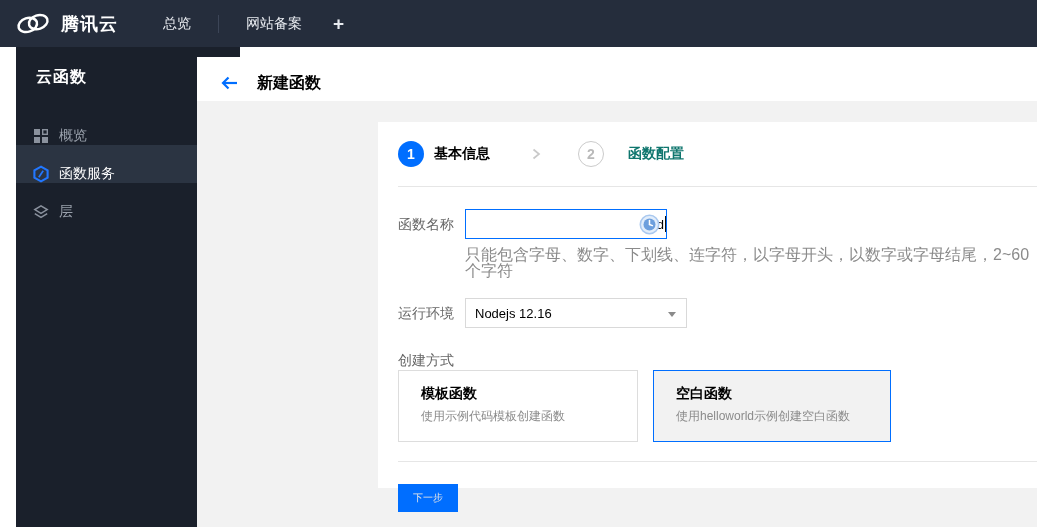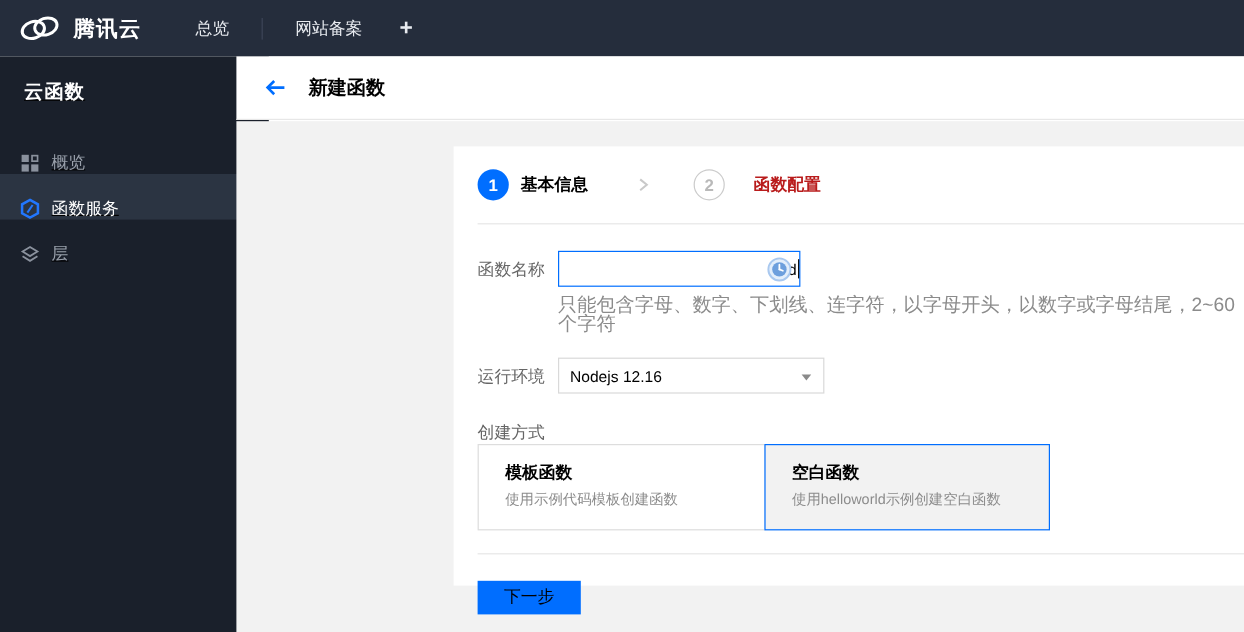--- a/index.html
+++ b/index.html
@@ -18,68 +18,68 @@
   
   .topbar{position:absolute;left:0;top:0;width:100%;height:47px;background:var(--topbar-bg);display:flex;align-items:center;}
   .logo{display:flex;align-items:center;padding-left:14px;}
   .brand{color:#fff;font-size:18px;font-weight:bold;margin-left:9px;letter-spacing:1px;}
   .topnav{display:flex;align-items:center;margin-left:30px;justify-content:flex-end;}
   .topnav-item{color:#e8ebf0;font-size:14px;padding:0 15px;height:47px;display:flex;align-items:center;cursor:pointer;}
   .topnav-item .navcaret{margin-left:6px;}
   .topnav-divider{width:1px;height:18px;background:#3c4557;margin:0 12px;}
   .topnav-plus{font-size:19px;font-weight:bold;padding:0 16px;color:#e8ebf0;cursor:pointer;}
   
-  .sidebar{position:absolute;left:0;top:47px;width:224px;bottom:0;background:var(--sidebar-bg);text-decoration:underline;}
+  .sidebar{position:absolute;left:16px;top:47px;width:224px;bottom:0;background:var(--sidebar-bg);}
   .sidebar-title{color:#fff;font-size:16px;font-weight:bold;padding:20px 0 0 20px;letter-spacing:1px;}
   .sidebar-menu{margin-top:19px;}
   .side-item{height:38px;display:flex;align-items:flex-end;padding-left:16px;cursor:pointer;}
   .side-item .ic{width:18px;height:18px;display:flex;align-items:center;justify-content:center;margin-right:9px;}
   .side-item .lbl{font-size:14px;color:#9aa1ac;}
   .side-item.selected{background:var(--sidebar-sel);}
   .side-item.selected .lbl{color:#ffffff;}
   
-  .pagehead{position:absolute;left:197px;top:47px;right:0;height:53px;background:#fff;border-bottom:1px solid #e7e7e7;display:flex;align-items:center;}
+  .pagehead{position:absolute;left:197px;top:57px;right:0;height:53px;background:#fff;border-bottom:1px solid #e7e7e7;display:flex;align-items:center;}
   .back{margin-left:22px;cursor:pointer;display:flex;align-items:center;}
   .page-title{font-size:16px;font-weight:bold;color:#000;margin-left:18px;}
   
   .content{position:absolute;left:197px;top:101px;right:0;bottom:0;background:var(--content-bg);}
   .card{position:absolute;left:181px;top:21px;right:0;height:366px;background:#fff;}
   
   .steps{height:64px;display:flex;align-items:center;padding-left:20px;}
   .step-circle{width:26px;height:26px;border-radius:50%;font-size:14px;font-weight:bold;display:flex;align-items:center;justify-content:center;}
   .step-circle.active{background:var(--accent);color:#fff;}
   .step-circle.inactive{background:#fff;border:1px solid #cbcbcb;color:#b9b9b9;}
   .step-label{font-size:14px;font-weight:bold;margin-left:10px;}
   .step-label.active{color:#000;}
-  .step-label.inactive{color:#b91c1c;padding-left:14px;}
+  .step-label.inactive{color:#0f766e;padding-left:14px;}
   .step-chevron{margin:0 36px 0 40px;display:flex;align-items:center;}
   .hr{border-top:1px solid #e6e6e6;margin-left:20px;}
   
   .form{padding:22px 0 0 20px;}
   .frow{display:flex;}
   .flabel{width:67px;font-size:14px;color:#666;line-height:30px;flex:none;}
   .flabel.top{line-height:20px;padding-top:1px;}
   .name-input{position:relative;width:202px;height:30px;border:1px solid var(--accent);background:#fff;display:flex;align-items:center;padding-left:9px;cursor:text;justify-content:flex-end;}
   .name-input .val{font-size:13px;color:#000;}
   .caret{display:inline-block;width:1px;height:16px;background:#111;margin-left:1px;}
   .clock{position:absolute;right:6px;top:4px;}
   .hint{font-size:16px;color:#8b8b8b;margin:8px 0 0 67px;line-height:16px;}
   .row-gap1{margin-top:19px;}
   .row-gap2{margin-top:21px;flex-direction:column;}
   .select{position:relative;width:222px;height:30px;border:1px solid #d9d9d9;background:#fff;display:flex;align-items:center;padding-left:9px;cursor:pointer;}
   .select .val{font-size:13px;color:#000;}
   .select .tri{position:absolute;right:10px;top:13px;width:0;height:0;border-left:4.5px solid transparent;border-right:4.5px solid transparent;border-top:5.5px solid #8a8a8a;}
-  .methods{display:flex;}
+  .methods{display:flex;gap:16px;}
   .mcard{width:240px;height:72px;border:1px solid #ddd;background:#fff;padding:12px 0 0 22px;cursor:pointer;}
   .mcard.selected{width:238px;border:1px solid var(--accent);background:#f2f2f2;margin-left:-1px;position:relative;z-index:1;}
   .mtitle{font-size:14px;font-weight:bold;color:#000;line-height:20px;}
   .mdesc{font-size:12px;color:#8b8b8b;margin-top:5px;line-height:16px;}
   .hr2{border-top:1px solid #e6e6e6;margin-left:20px;margin-top:19px;}
   .footer{padding:22px 0 0 20px;}
-  .next-btn{width:86px;height:28px;background:var(--accent);color:#000000;font-size:14px;border:none;cursor:pointer;display:flex;align-items:center;justify-content:center;font-family:inherit;}
+  .next-btn{width:60px;height:28px;background:var(--accent);color:#e5e5e5;font-size:10px;border:none;cursor:pointer;display:flex;align-items:center;justify-content:center;font-family:inherit;}
 </style>
 </head>
 <body>
 
 <div class="topbar">
   <div class="logo">
     <span style="display:flex;">
       <svg width="38" height="25" viewBox="0 0 40 26" fill="none">
         <ellipse cx="14.5" cy="14.5" rx="10" ry="7.2" transform="rotate(-18 14.5 14.5)" stroke="#fff" stroke-width="2.6"></ellipse>
         <ellipse cx="25.5" cy="11.5" rx="10" ry="7.2" transform="rotate(-18 25.5 11.5)" stroke="#fff" stroke-width="2.6"></ellipse>

